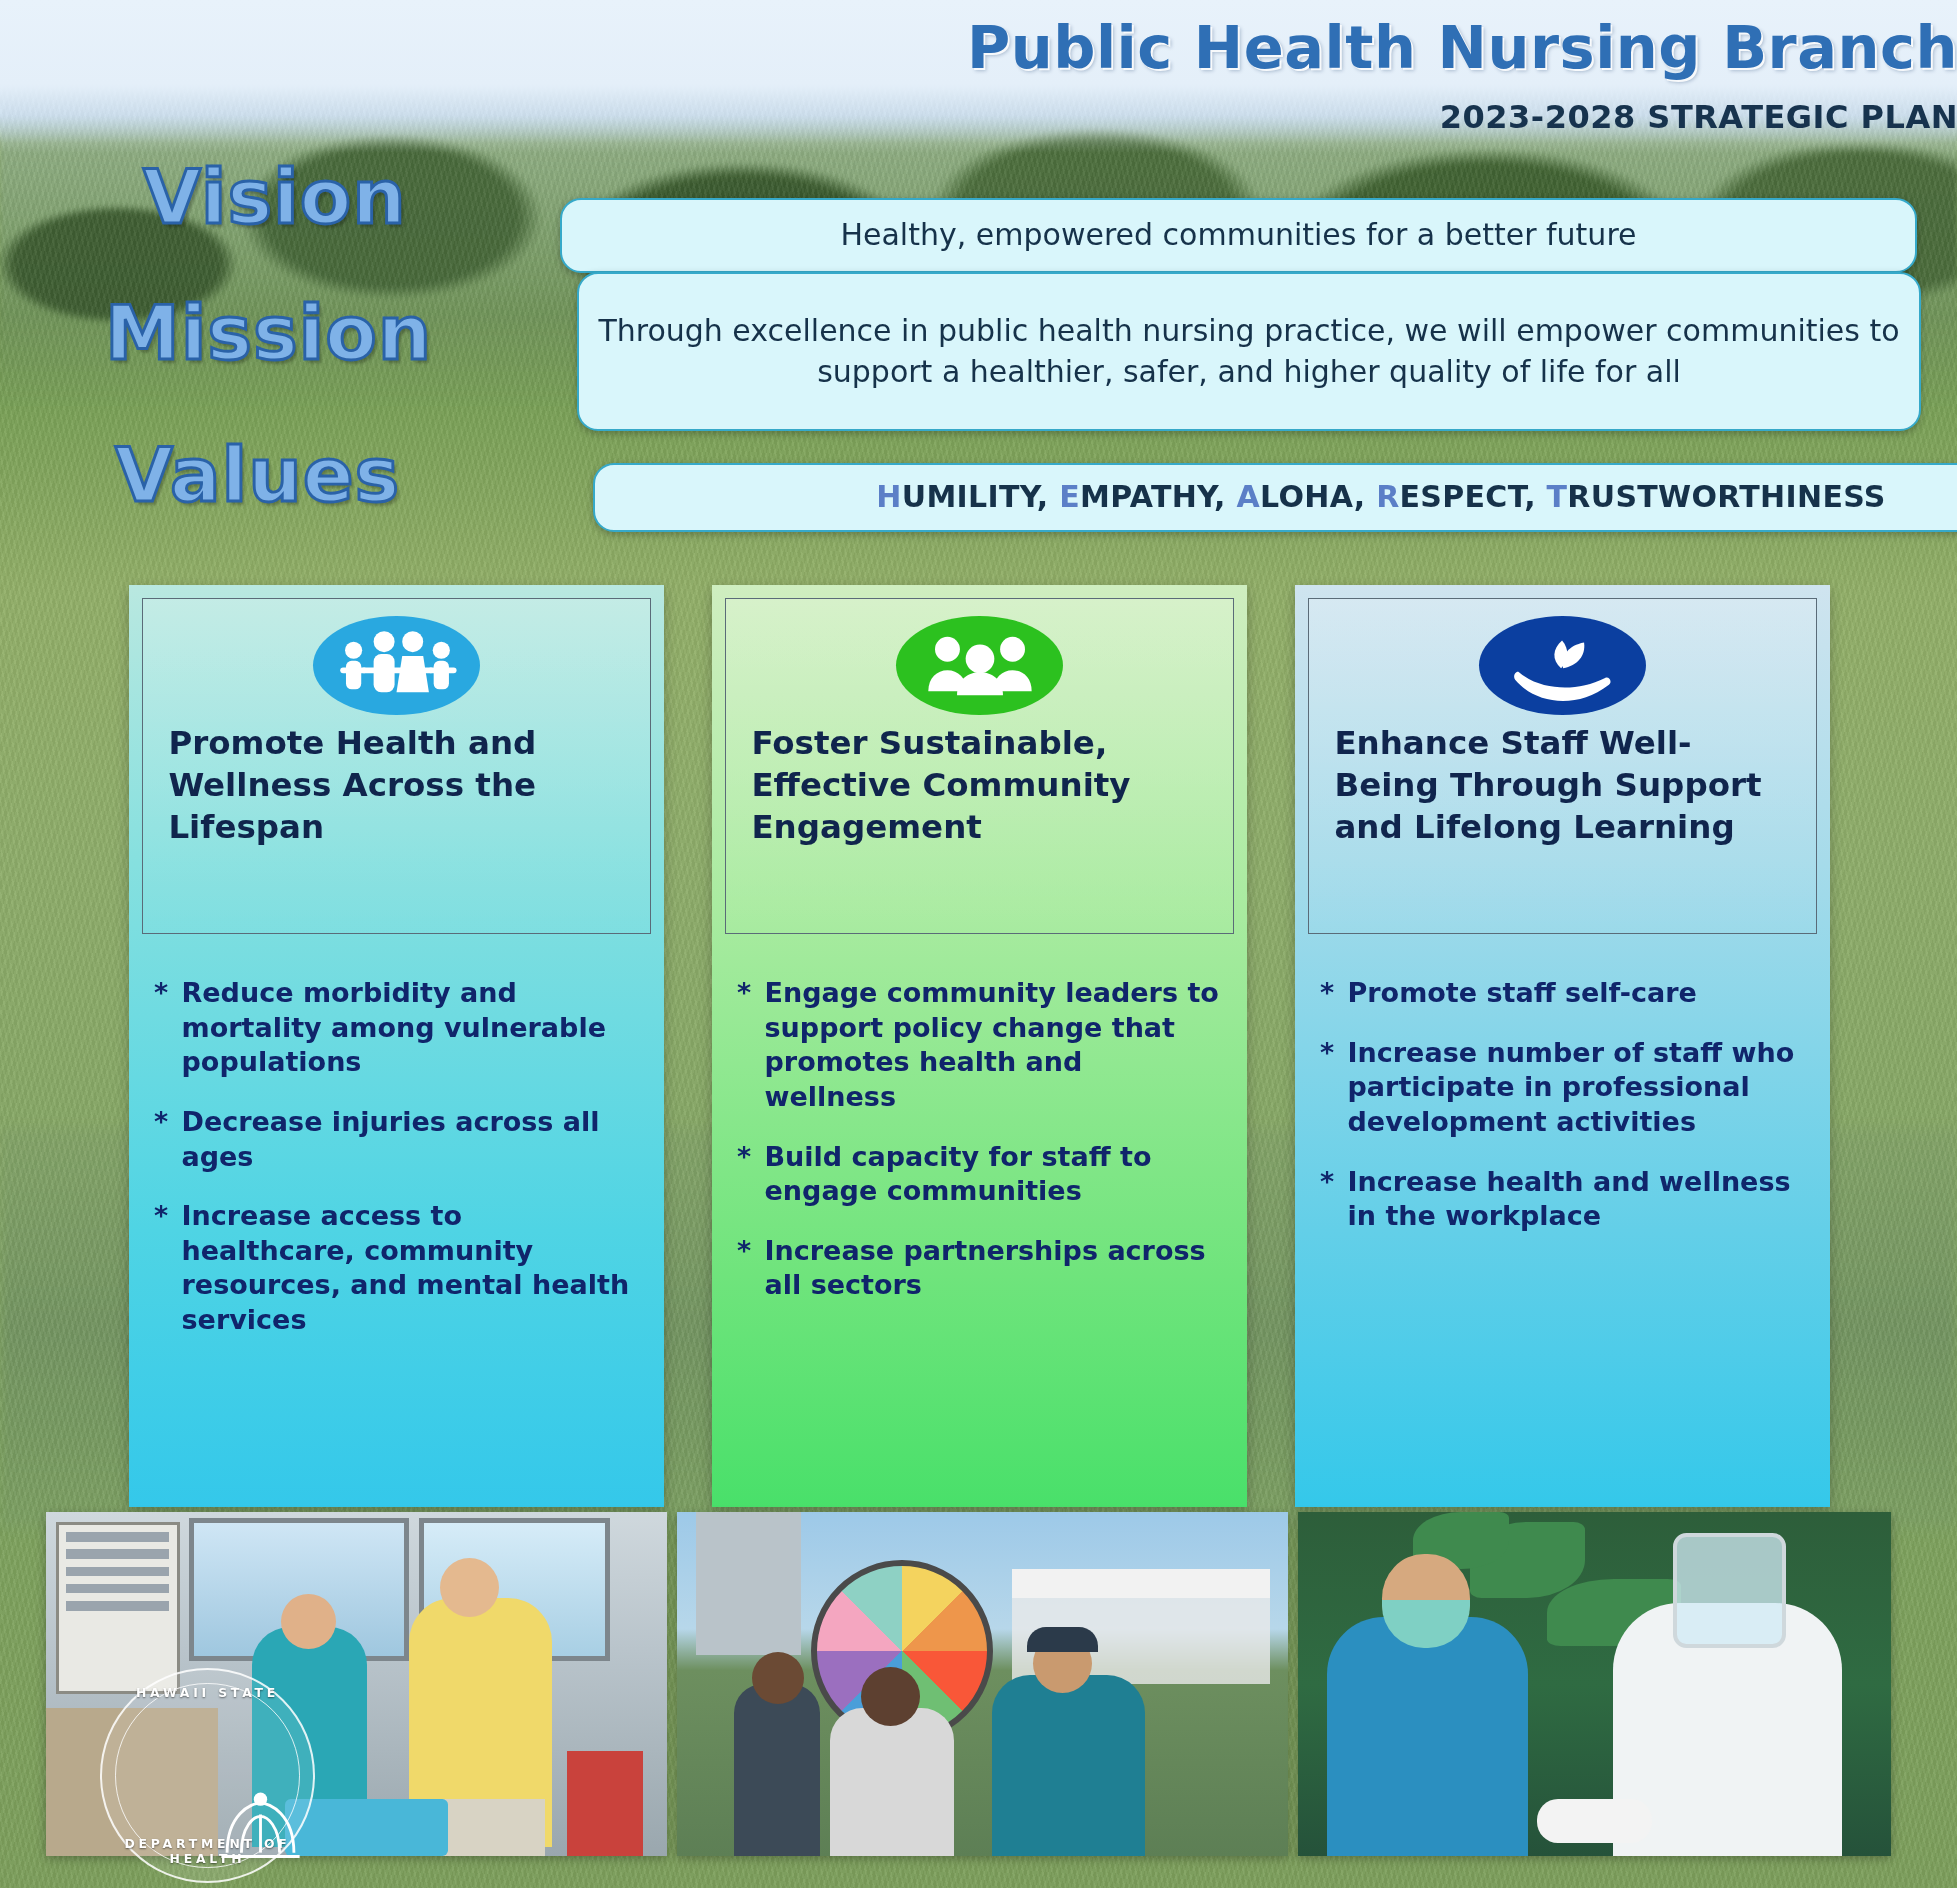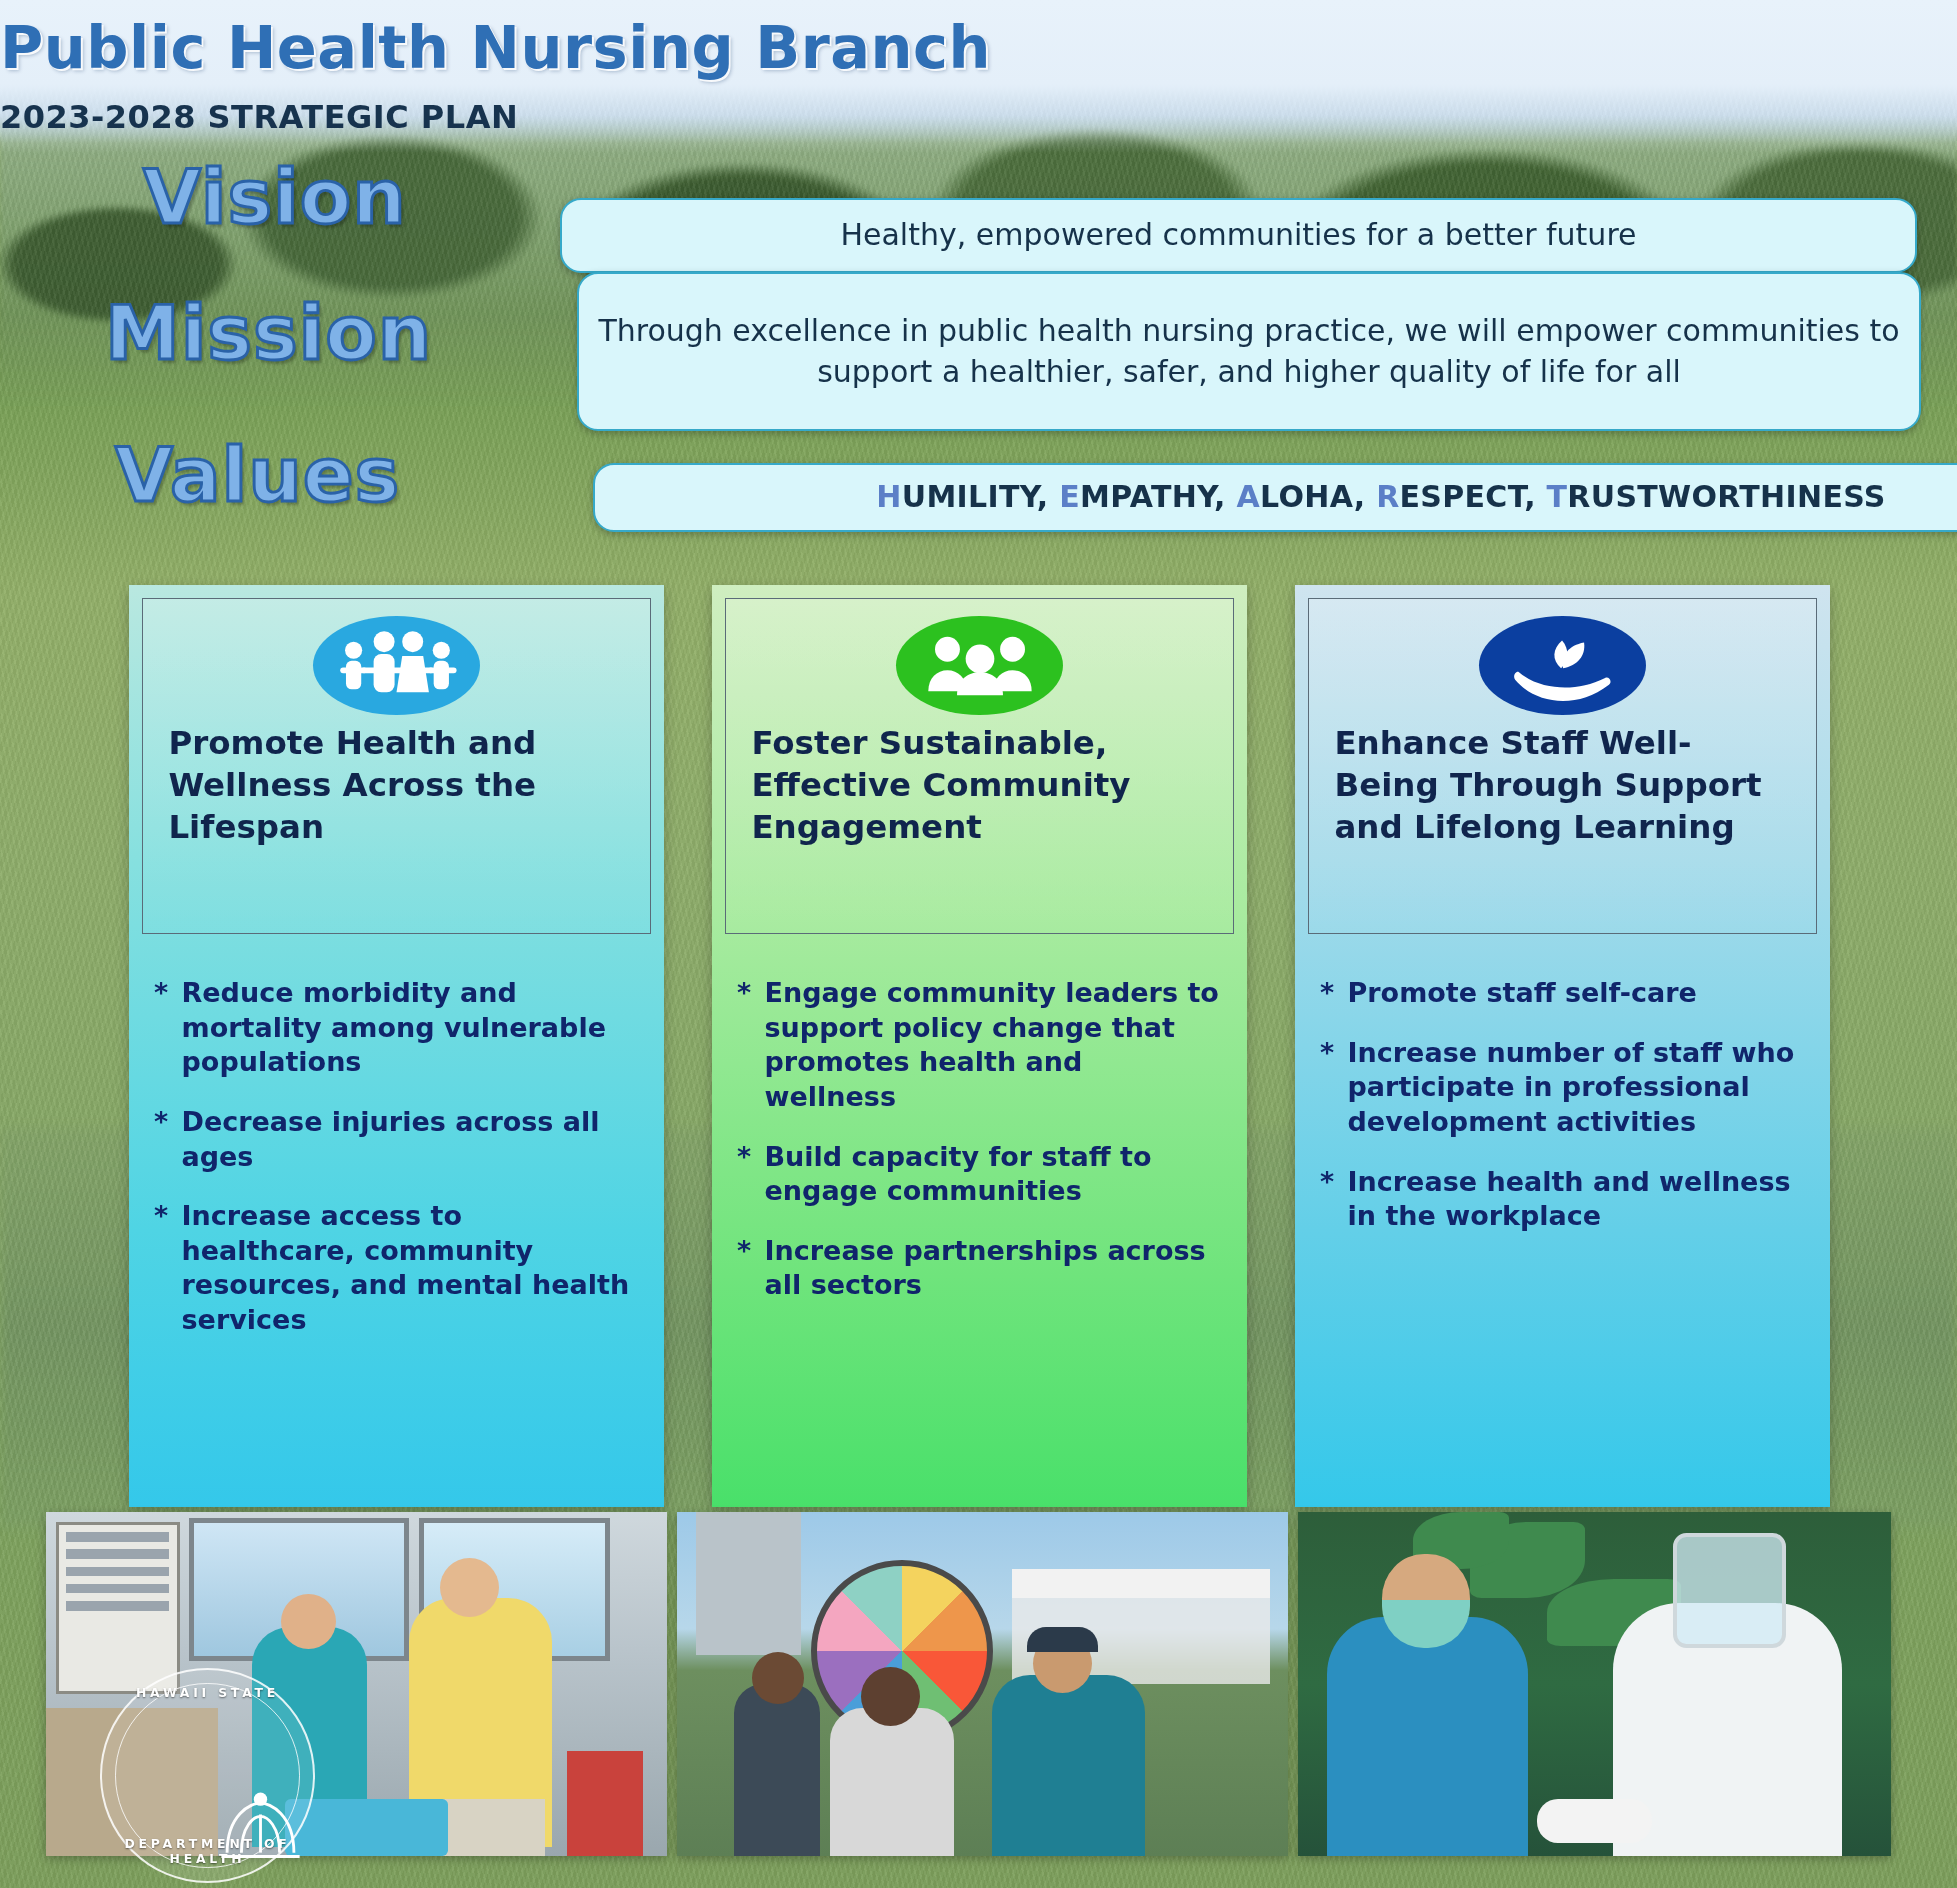--- a/index.html
+++ b/index.html
@@ -48,21 +48,21 @@
     background-image:
       repeating-linear-gradient(78deg, rgba(255,255,255,0.045) 0 1.9px, rgba(0,0,0,0.035) 1.9px 4.8px),
       repeating-linear-gradient(-70deg, rgba(255,255,255,0.03) 0 2.9px, rgba(0,0,0,0.03) 2.9px 6.7px);
     opacity:0.85;
   }
 
   
   .header {
     position:absolute; left:0; right:0; top:0; height:153px;
     background:linear-gradient(to bottom, #e8f2fb 0%, #e4eff9 55%, rgba(222,238,250,0.0) 100%);
-    text-align:left;
+    text-align:right;
     padding-top:7.6px;
   }
   .title {
     font-family:"DejaVu Sans", sans-serif;
     font-weight:bold;
     font-size:59px;
     color:#2f6fb5;
     letter-spacing:0.5px;
     text-shadow: 1.9px 1.9px 0 rgba(255,255,255,0.9), 2.9px 2.9px 3.8px rgba(0,40,90,0.25);
     margin-top:5.7px;

